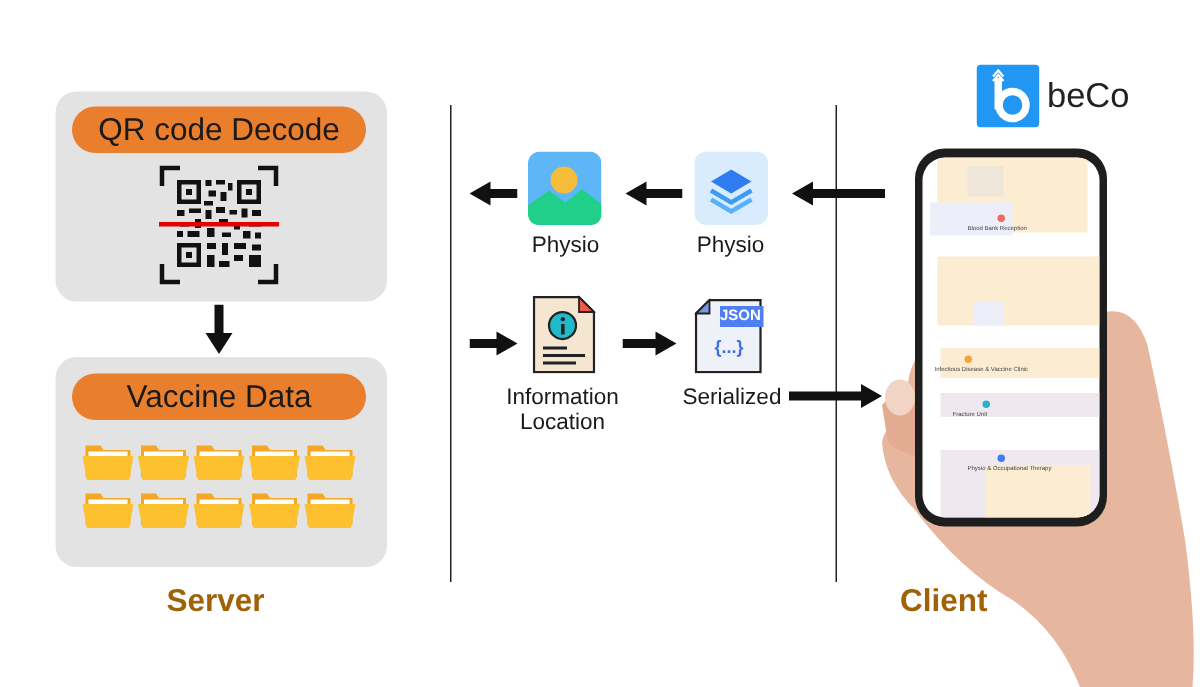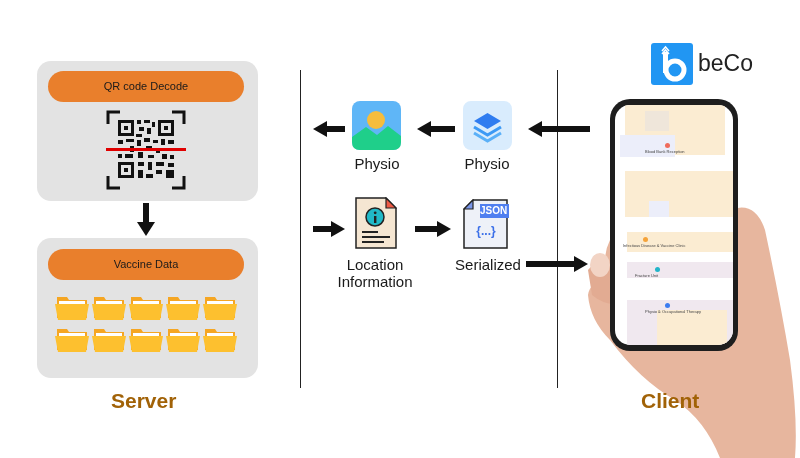--- a/index.html
+++ b/index.html
@@ -1,19 +1,19 @@
 <!DOCTYPE html>
 <html><head>
 <meta charset="utf-8">
 <style>
   html,body{margin:0;padding:0;}
   body{width:800px;height:458px;background:#ffffff;position:relative;overflow:hidden;font-family:"Liberation Sans","DejaVu Sans",sans-serif;color:#111;}
   .abs{position:absolute;}
   .panel{position:absolute;background:#e3e3e3;border-radius:14px;}
-  .pill{position:absolute;background:#e97f2c;border-radius:16px;color:#1a1a1a;font-size:11px;text-align:center;line-height:31px;}
+  .pill{position:absolute;background:#e97f2c;border-radius:16px;color:#1a1a1a;font-size:21px;text-align:center;line-height:31px;}
   .vline{position:absolute;width:1px;background:#222;}
   .label{position:absolute;font-size:15px;text-align:center;color:#1a1a1a;line-height:17px;}
   .big{position:absolute;font-size:21px;font-weight:bold;color:#a16207;}
   .folder{position:absolute;width:34px;height:26px;}
   .arrow{position:absolute;}
 </style>
 </head>
 <body>
 
 <div class="panel" style="left:37px;top:61px;width:221px;height:140px;"></div>
@@ -175,22 +175,22 @@
   <path d="M1 1 H31 L41 11 V51 H1 Z" fill="#f5e6d2" stroke="#222" stroke-width="1.5"></path>
   <path d="M31 1 V11 H41 Z" fill="#ef5a45" stroke="#222" stroke-width="1.2"></path>
   <circle cx="20" cy="20" r="9" fill="#21b9c7" stroke="#222" stroke-width="1.5"></circle>
   <rect x="19" y="19" width="2.4" height="7" fill="#222"></rect>
     <circle cx="20.2" cy="15.8" r="1.4" fill="#222"></circle>
   <rect x="7" y="34" width="16" height="2" fill="#222"></rect>
     <rect x="7" y="39" width="28" height="2" fill="#222"></rect>
     <rect x="7" y="44" width="22" height="2" fill="#222"></rect>
 </svg>
 <div class="label" style="left:318px;top:256px;width:114px;">
+  <div>Information</div>
   <div>Location</div>
-  <div>Information</div>
 </div>
 
 <div class="abs" style="left:463px;top:199px;width:46px;height:50px;">
   <svg width="46" height="50" viewBox="0 0 46 50" style="position:absolute;left:0;top:0;">
     <path d="M10 1 H44 V49 H1 V10 Z" fill="#eef1f8" stroke="#222" stroke-width="1.5"></path>
     <path d="M10 1 V10 H1 Z" fill="#7a96e8" stroke="#222" stroke-width="1.2"></path>
   </svg>
   <div style="position:absolute;left:17px;top:5px;width:29px;height:14px;background:#4f7ff0;color:#fff;font-size:10px;font-weight:bold;line-height:14px;">JSON</div>
   <div style="position:absolute;left:6px;top:25px;width:34px;color:#3b6fe8;font-size:12px;font-weight:bold;text-align:center;">{...}</div>
 </div>
@@ -227,13 +227,13 @@
         <div style="position: absolute; left: 28px; top: 132px; width: 5px; height: 5px; border-radius: 50%; background: rgb(245, 163, 58);"></div>
         <div style="position: absolute; left: 8px; top: 138px; font-size: 4px; color: rgb(68, 68, 68); white-space: nowrap;">Infectious Disease &amp; Vaccine Clinic</div>
         <div style="position: absolute; left: 40px; top: 162px; width: 5px; height: 5px; border-radius: 50%; background: rgb(34, 181, 201);"></div>
         <div style="position: absolute; left: 20px; top: 168px; font-size: 4px; color: rgb(68, 68, 68); white-space: nowrap;">Fracture Unit</div>
         <div style="position: absolute; left: 50px; top: 198px; width: 5px; height: 5px; border-radius: 50%; background: rgb(59, 124, 240);"></div>
         <div style="position: absolute; left: 30px; top: 204px; font-size: 4px; color: rgb(68, 68, 68); white-space: nowrap;">Physio &amp; Occupational Therapy</div>
       </div>
   </div>
 </div>
 
-<div class="big" style="left:600px;top:389px;margin-left:41px;">Client</div>
+<div class="big" style="left:600px;top:389px;">Client</div>
 
 </body></html>

